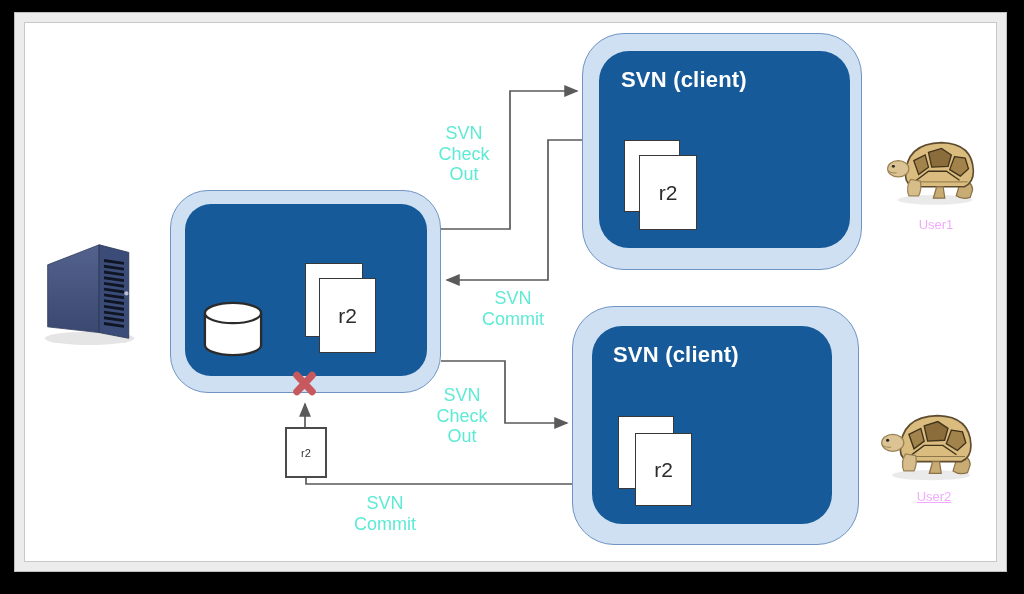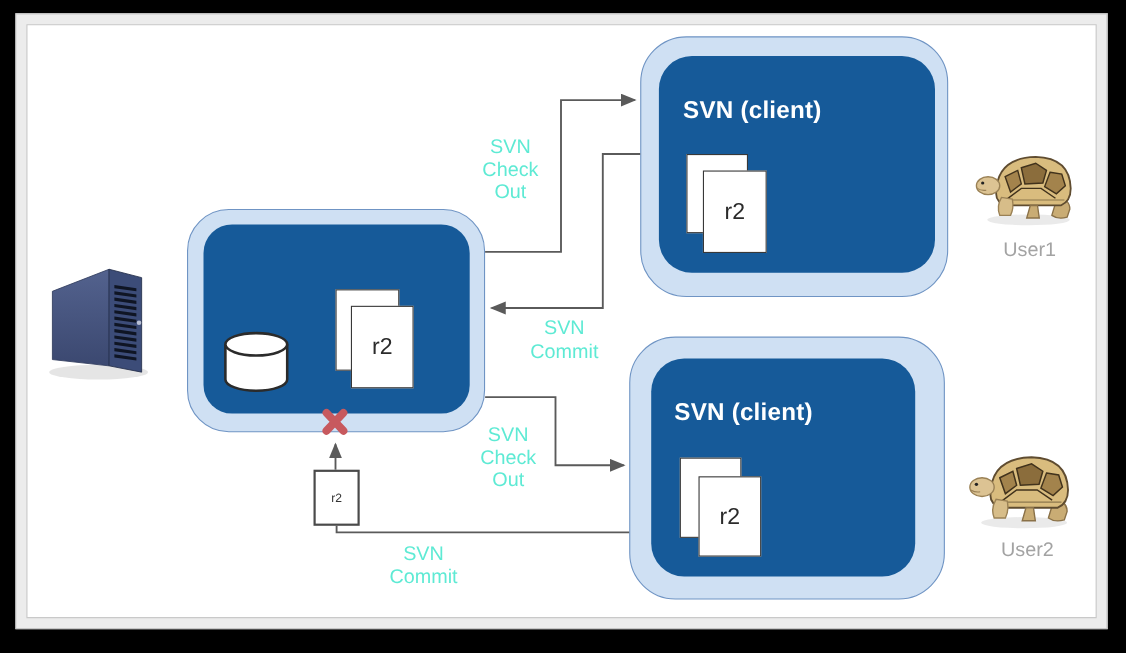--- a/index.html
+++ b/index.html
@@ -16,42 +16,42 @@
   }
   
   .box-outer{
     position:absolute;background:#CFE0F3;border:1.5px solid #6F94C4;
   }
   .box-inner{
     position:absolute;background:#165A99;
   }
   .box-title{
     position:absolute;color:#ffffff;font-weight:bold;font-size:22px;
-    letter-spacing:0.2px;white-space:nowrap;margin-top:20px;
+    letter-spacing:0.2px;white-space:nowrap;
   }
   
   .doc{
     position:absolute;background:#ffffff;border:1.8px solid #383838;
     display:flex;align-items:center;justify-content:center;
   }
   .doc-label{font-size:21px;color:#2b2b2b;}
   
   .pending-box{
     position:absolute;left:285px;top:427px;width:42px;height:51px;
     background:#fff;border:2px solid #4a4a4a;
     display:flex;align-items:center;justify-content:center;
   }
   .pending-box .doc-label{font-size:11px;color:#333;}
   
   .flow-label{
     position:absolute;text-align:center;color:#5eead4;
     font-size:18px;line-height:20.5px;font-weight:400;
   }
   .user-label{
-    position:absolute;text-align:center;color:#a3a3a3;font-size:18px;
+    position:absolute;text-align:center;color:#f0abfc;font-size:13px;
   }
   #connectors{position:absolute;left:0;top:0;pointer-events:none;}
   .icon-wrap{position:absolute;}
   .icon-wrap svg{display:block;width:100%;height:100%;}
 </style>
 </head>
 <body>
 
 <div id="stage">
   <div id="canvas"></div>
@@ -185,14 +185,14 @@
       <polygon points="34,37 48,30 52,45 40,54" fill="#A3834C" stroke="#41321c" stroke-width="1.6"></polygon>
       <polyline points="36,62 52,50 74,50 90,61" fill="none" stroke="#41321c" stroke-width="1.6"></polyline>
       <path d="M30 63 L100 63" stroke="#41321c" stroke-width="1.2" opacity="0.5"></path>
       <ellipse cx="15" cy="47" rx="13" ry="10" fill="#DCC393" stroke="#9a8155" stroke-width="1.5"></ellipse>
       <circle cx="9" cy="44" r="1.8" fill="#222"></circle>
       <path d="M3 50 q5 3 10 2" stroke="#9a8155" stroke-width="1.2" fill="none"></path>
       <path d="M30 60 q-6 10 -2 20 l12 0 q4 -8 2 -18 z" fill="#D7BD89" stroke="#9a8155" stroke-width="1.5"></path>
       <path d="M62 69 l-4 14 l14 0 l-2 -14 z" fill="#C9AC74" stroke="#8a7148" stroke-width="1.5"></path>
     </svg>
   </div>
-  <div class="user-label" style="left:884px;top:489px;width:100px;">User2</div>
+  <div class="user-label" style="left:884px;top:489px;width:100px;text-decoration:underline;">User2</div>
 </div>
 
 </body></html>

